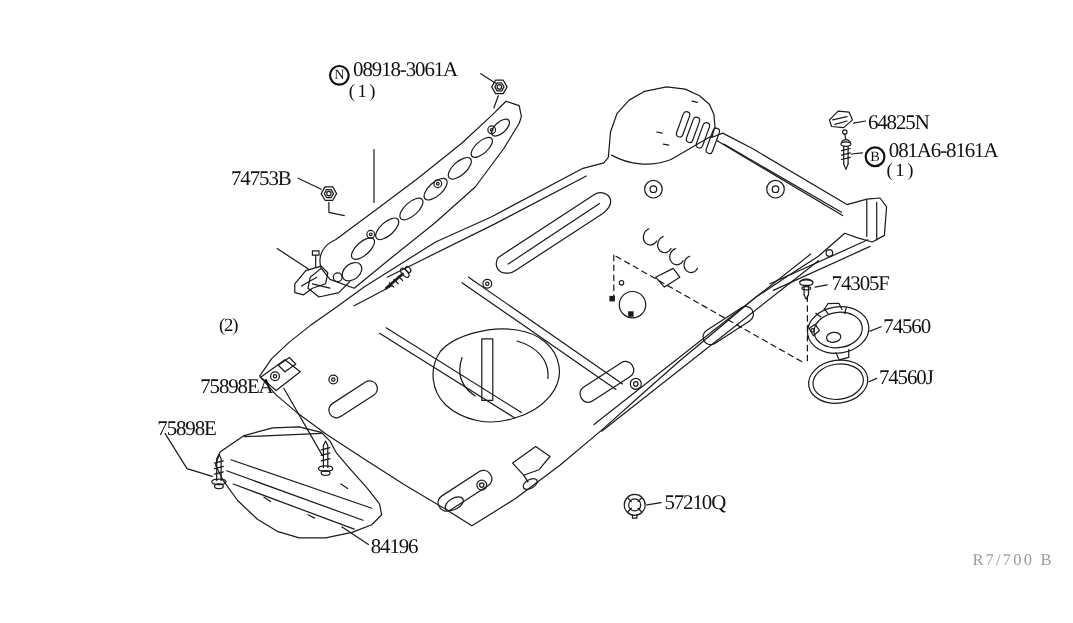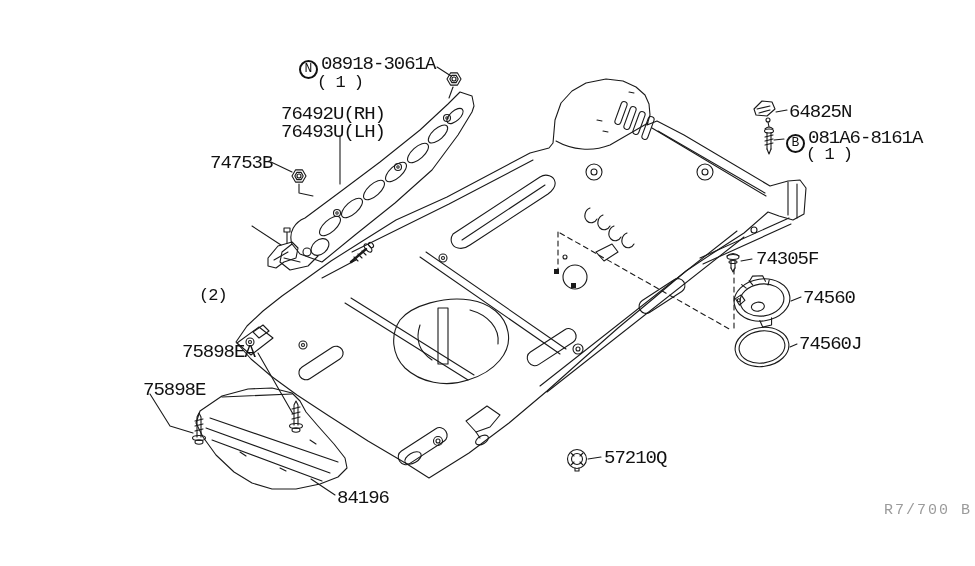--- a/index.html
+++ b/index.html
@@ -1,17 +1,17 @@
 <!DOCTYPE html>
 <html><head>
 <meta charset="utf-8">
 <style>
   html,body{margin:0;padding:0;background:#ffffff;}
   .stage{position:relative;width:975px;height:566px;background:#ffffff;overflow:hidden;
-         font-family:Liberation Mono, monospace;color:#111;}
+         font-family:Liberation Serif, serif;color:#111;}
   .stage svg{position:absolute;left:0;top:0;}
   .lbl{position:absolute;font-size:19px;letter-spacing:-1px;line-height:18px;white-space:nowrap;}
   .qty{font-size:17px;}
   .circ{display:inline-flex;align-items:center;justify-content:center;
         width:19px;height:19px;border:2px solid #111;border-radius:50%;
         font-size:13px;letter-spacing:0;margin-right:3px;vertical-align:-3px;box-sizing:border-box;}
   .faint{position:absolute;color:#9b9b9b;font-size:15px;letter-spacing:2px;}
 </style>
 </head>
 <body>
@@ -220,24 +220,20 @@
     <path d="M790,347 L797,344"></path>
     <path d="M588,459 L601,457"></path>
   </g>
 </svg>
 
   <div class="lbl" style="left:299px;top:55px">
     <span class="circ">N</span><span>08918-3061A</span>
   </div>
   <div class="lbl qty" style="left:317px;top:74px">( 1 )</div>
 
-  <div class="lbl" style="left:281px;top:105px">
-    <div>76492U(RH)</div>
-    <div>76493U(LH)</div>
-  </div>
 
   <div class="lbl" style="left:210px;top:154px">74753B</div>
 
 
   <div class="lbl qty" style="left:199px;top:287px">(2)</div>
 
   <div class="lbl" style="left:182px;top:343px">75898EA</div>
 
   <div class="lbl" style="left:143px;top:381px">75898E</div>
 

